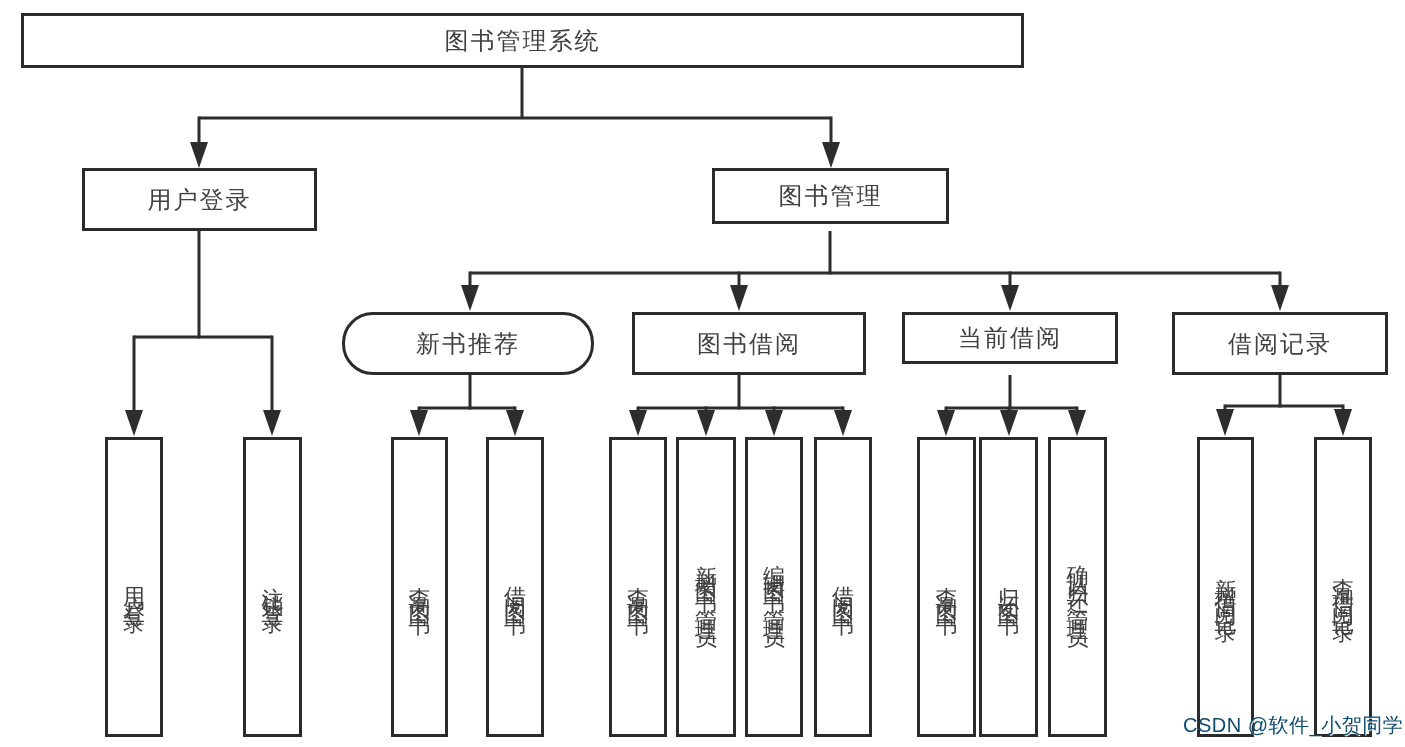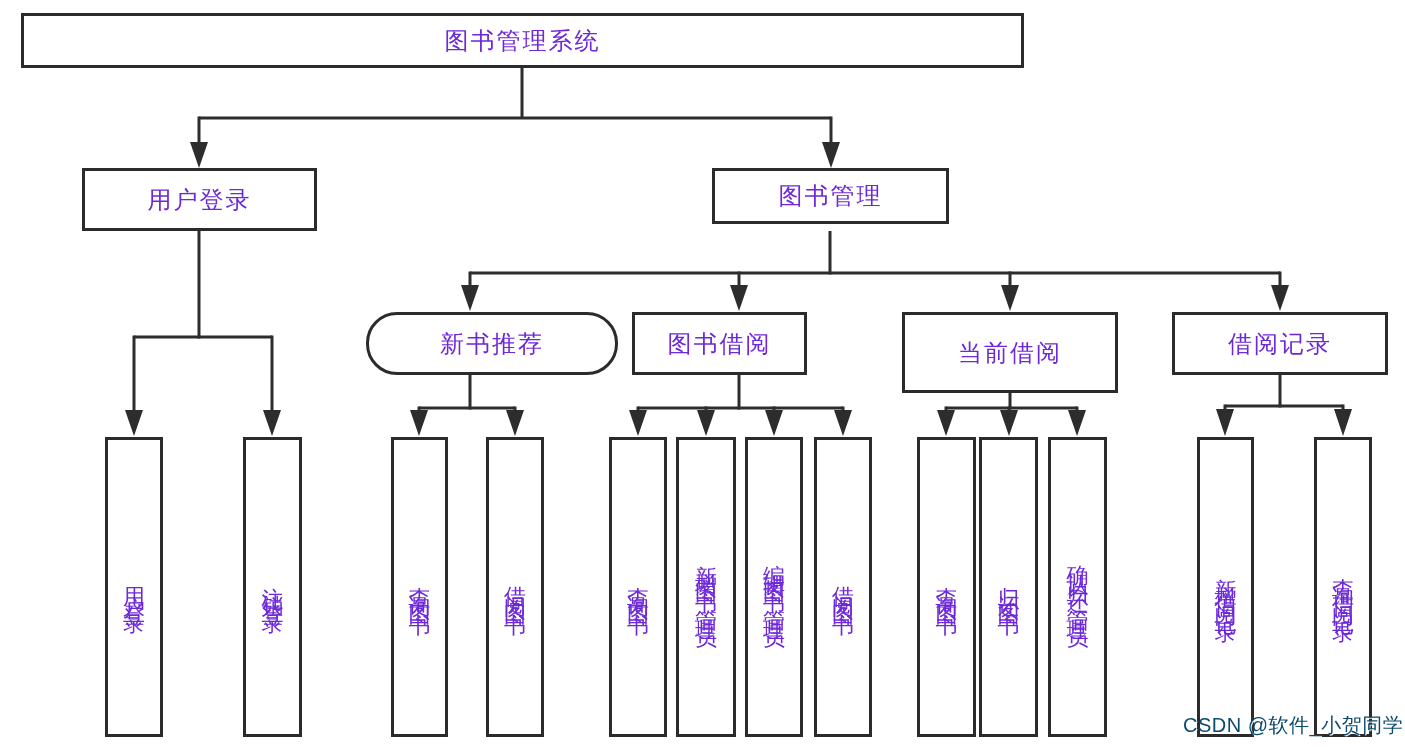--- a/index.html
+++ b/index.html
@@ -14,21 +14,21 @@
   svg.connectors line { stroke: #2d2d2d; stroke-width: 3; }
   svg.connectors polygon { fill: #2d2d2d; stroke: none; }
   .node {
     position: absolute;
     box-sizing: border-box;
     border: 3px solid #2b2b2b;
     background: #ffffff;
     display: flex;
     align-items: center;
     justify-content: center;
-    color: #6d28d9;
+    color: #404040;
   }
   .h-node { font-size: 24px; letter-spacing: 2px; white-space: nowrap; }
   .v-node span {
     writing-mode: vertical-rl;
     text-orientation: mixed;
     font-size: 22px;
     line-height: 1.1;
     letter-spacing: 9px;
     white-space: nowrap;
   }
@@ -128,27 +128,27 @@
     <span>图书管理系统</span>
   </div>
 
   <div class="node h-node" style="left:82px; top:168px; width:235px; height:63px;">
     <span>用户登录</span>
   </div>
   <div class="node h-node" style="left:712px; top:168px; width:237px; height:56px;">
     <span>图书管理</span>
   </div>
 
-  <div class="node h-node" style="left:366px; top:312px; width:252px; height:63px;border-radius:31px;">
+  <div class="node h-node" style="left:342px; top:312px; width:252px; height:63px;border-radius:31px;">
     <span>新书推荐</span>
   </div>
-  <div class="node h-node" style="left:632px; top:312px; width:175px; height:63px;">
+  <div class="node h-node" style="left:632px; top:312px; width:234px; height:63px;">
     <span>图书借阅</span>
   </div>
-  <div class="node h-node" style="left:902px; top:312px; width:216px; height:81px;">
+  <div class="node h-node" style="left:902px; top:312px; width:216px; height:52px;">
     <span>当前借阅</span>
   </div>
   <div class="node h-node" style="left:1172px; top:312px; width:216px; height:63px;">
     <span>借阅记录</span>
   </div>
 
   <div class="node v-node" style="left:105px; top:437px; width:58px; height:300px;">
     <span>用户登录</span>
   </div>
   <div class="node v-node" style="left:243px; top:437px; width:59px; height:300px;">

